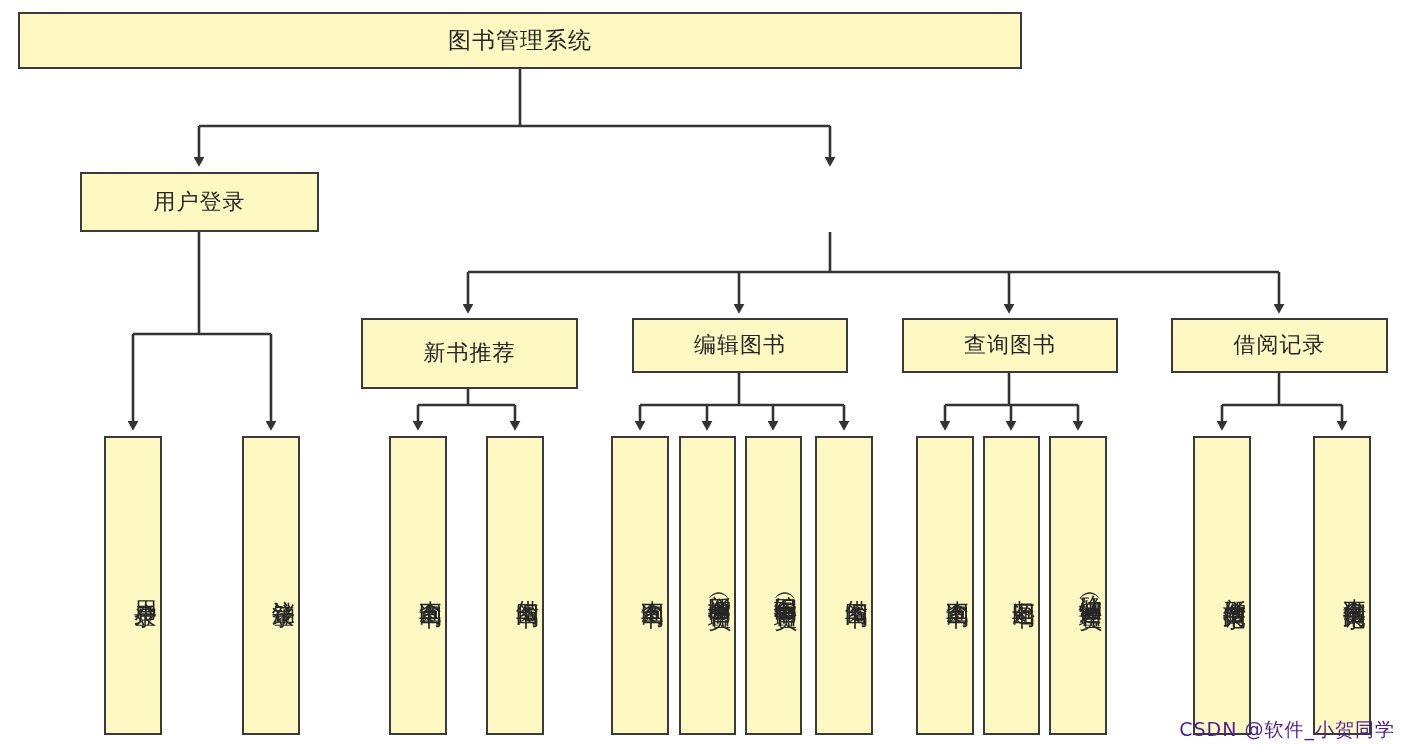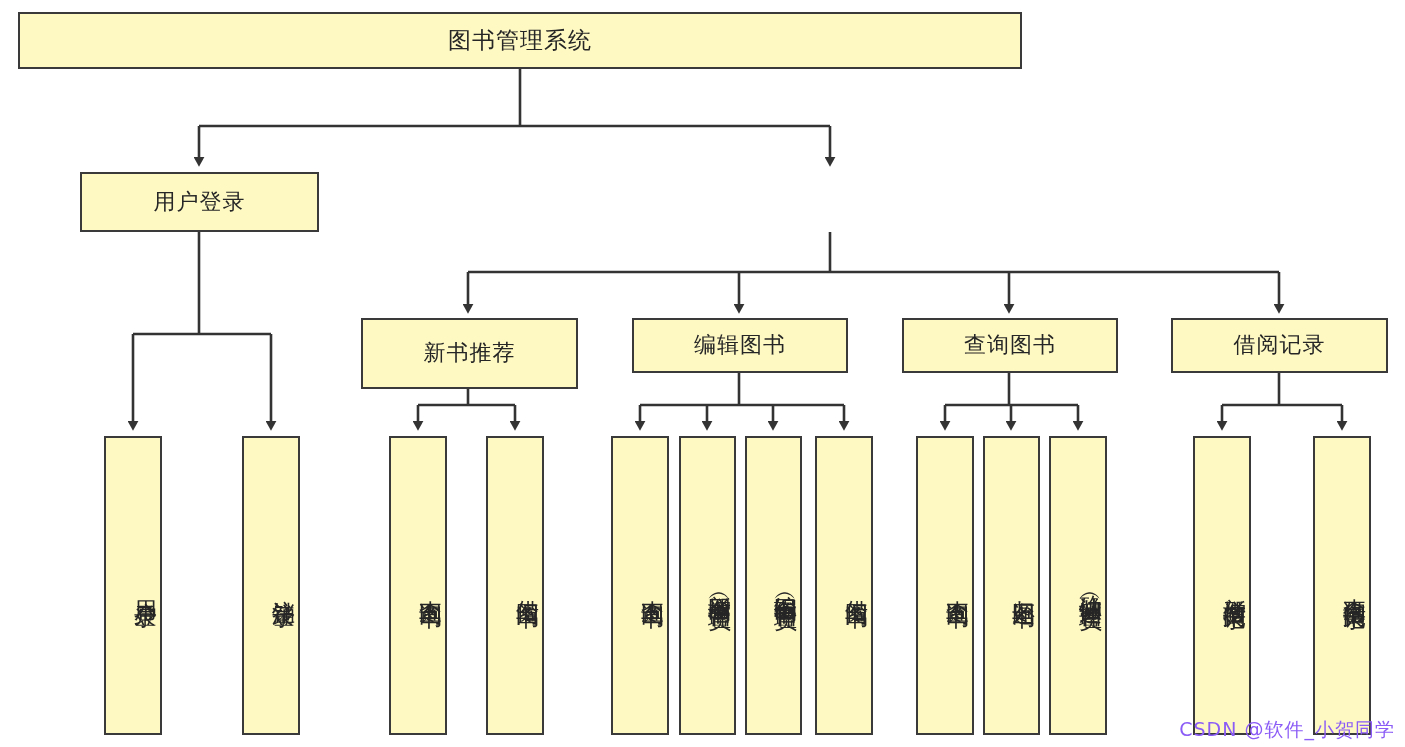--- a/index.html
+++ b/index.html
@@ -58,21 +58,21 @@
     display: block;
   }
   #root-node {
     font-size: 23px;
   }
   .watermark {
     position: absolute;
     right: 10px;
     bottom: 4px;
     font-size: 19px;
-    color: #8b5cf6;
+    color: #4c1d95;
     letter-spacing: 1px;
     white-space: nowrap;
     font-family: "DejaVu Sans", "Liberation Sans", sans-serif;
   }
 </style>
 </head>
 <body>
 
 <div id="canvas">
 

